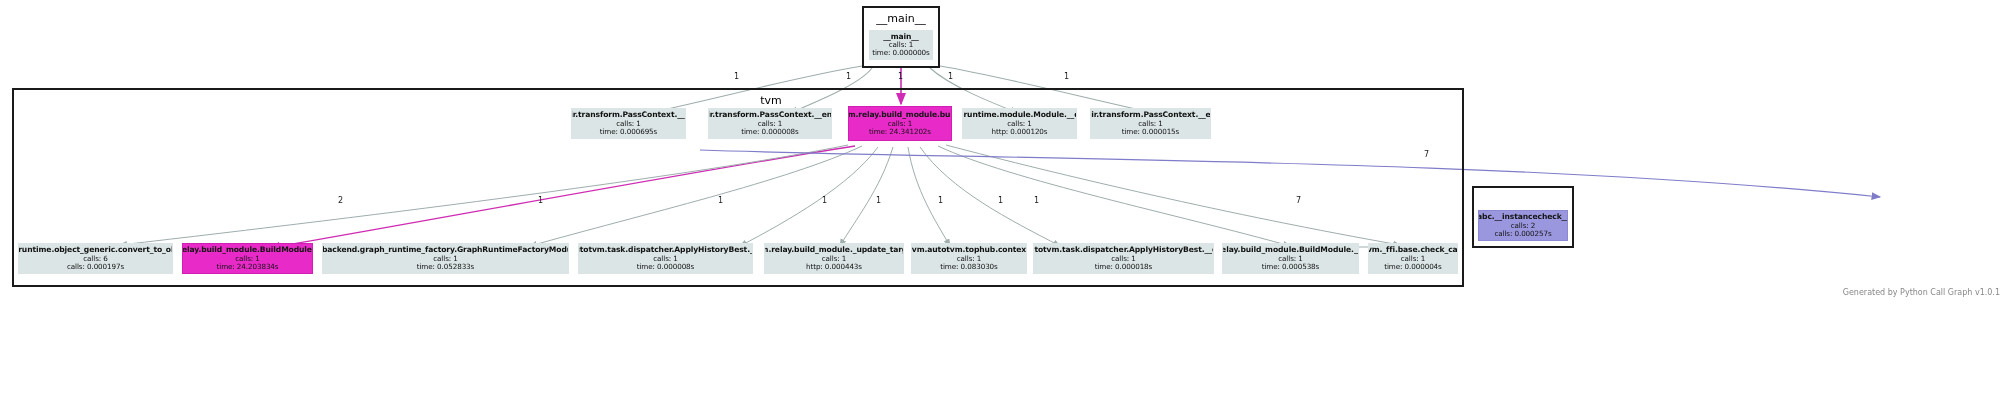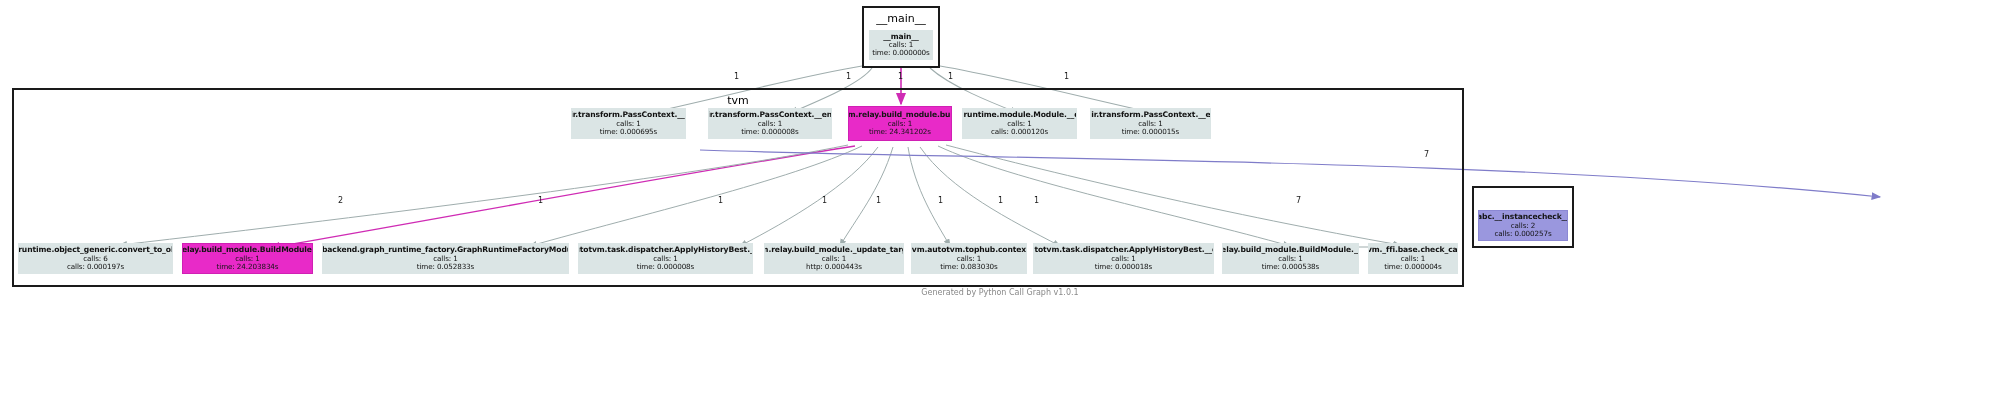--- a/index.html
+++ b/index.html
@@ -83,21 +83,21 @@
 
   .edge-label {
     position: absolute;
     font-size: 8px;
     color: #1a1a1a;
     white-space: nowrap;
   }
   .footer {
     position: absolute;
     width: 100%;
-    text-align: center;
+    text-align: right;
     font-size: 8px;
     color: #888888;
     line-height: 1.35;
   }
   .footer div { white-space: nowrap; }
 </style>
 </head>
 <body>
 
 <div id="canvas">
@@ -157,21 +157,21 @@
   <div class="cluster" style="left:862px; top:6px; width:78px; height:62px;">
     <div class="cluster-label" style="top:4px;">__main__</div>
   </div>
   <div class="node grey" style="left:869px; top:30px; width:64px; height:30px;">
     <div class="nm">__main__</div>
     <div class="ca">calls: 1</div>
     <div class="tm">time: 0.000000s</div>
   </div>
 
   <div class="cluster" style="left:12px; top:88px; width:1452px; height:199px;">
-    <div class="cluster-label" style="top:4px;">tvm</div>
+    <div class="cluster-label" style="top:4px;margin-left:33px;">tvm</div>
   </div>
 
   <div class="node grey" style="left:571px; top:108px; width:115px; height:31px;">
     <div class="nm">tvm.ir.transform.PassContext.__init__</div>
     <div class="ca">calls: 1</div>
     <div class="tm">time: 0.000695s</div>
   </div>
 
   <div class="node grey" style="left:708px; top:108px; width:124px; height:31px;">
     <div class="nm">tvm.ir.transform.PassContext.__enter__</div>
@@ -181,21 +181,21 @@
 
   <div class="node magenta" style="left:848px; top:106px; width:104px; height:35px;">
     <div class="nm">tvm.relay.build_module.build</div>
     <div class="ca">calls: 1</div>
     <div class="tm">time: 24.341202s</div>
   </div>
 
   <div class="node grey" style="left:962px; top:108px; width:115px; height:31px;">
     <div class="nm">tvm.runtime.module.Module.__del__</div>
     <div class="ca">calls: 1</div>
-    <div class="tm">calls: 0.000120s</div>
+    <div class="tm">http: 0.000120s</div>
   </div>
 
   <div class="node grey" style="left:1090px; top:108px; width:121px; height:31px;">
     <div class="nm">tvm.ir.transform.PassContext.__exit__</div>
     <div class="ca">calls: 1</div>
     <div class="tm">time: 0.000015s</div>
   </div>
 
   <div class="node grey" style="left:18px; top:243px; width:155px; height:31px;">
     <div class="nm">tvm.runtime.object_generic.convert_to_object</div>

